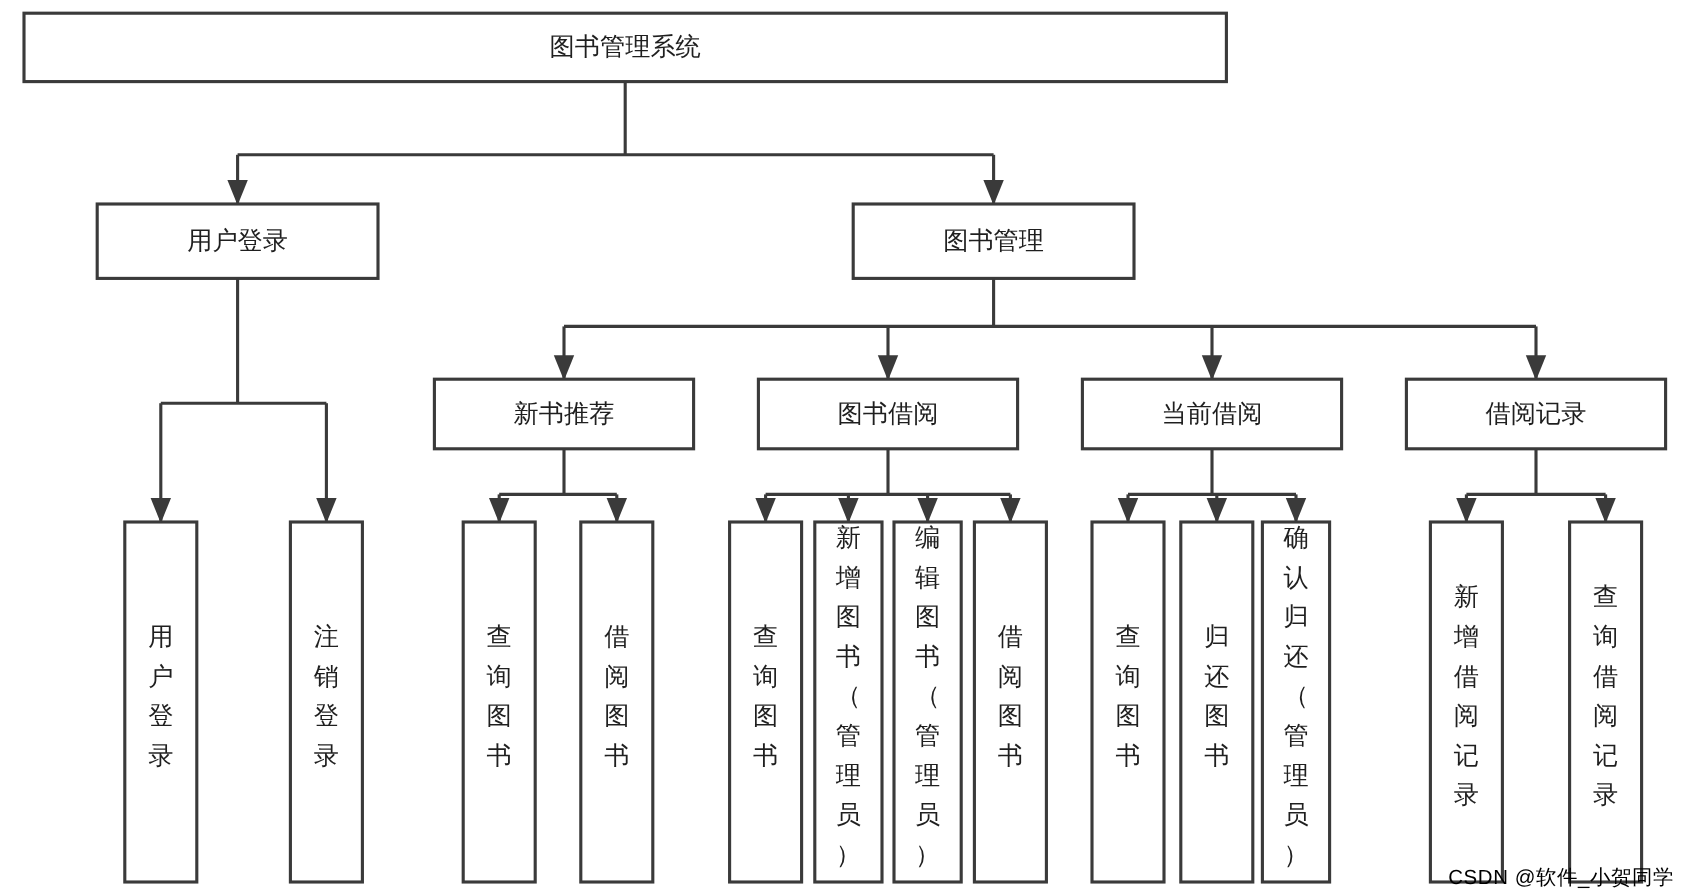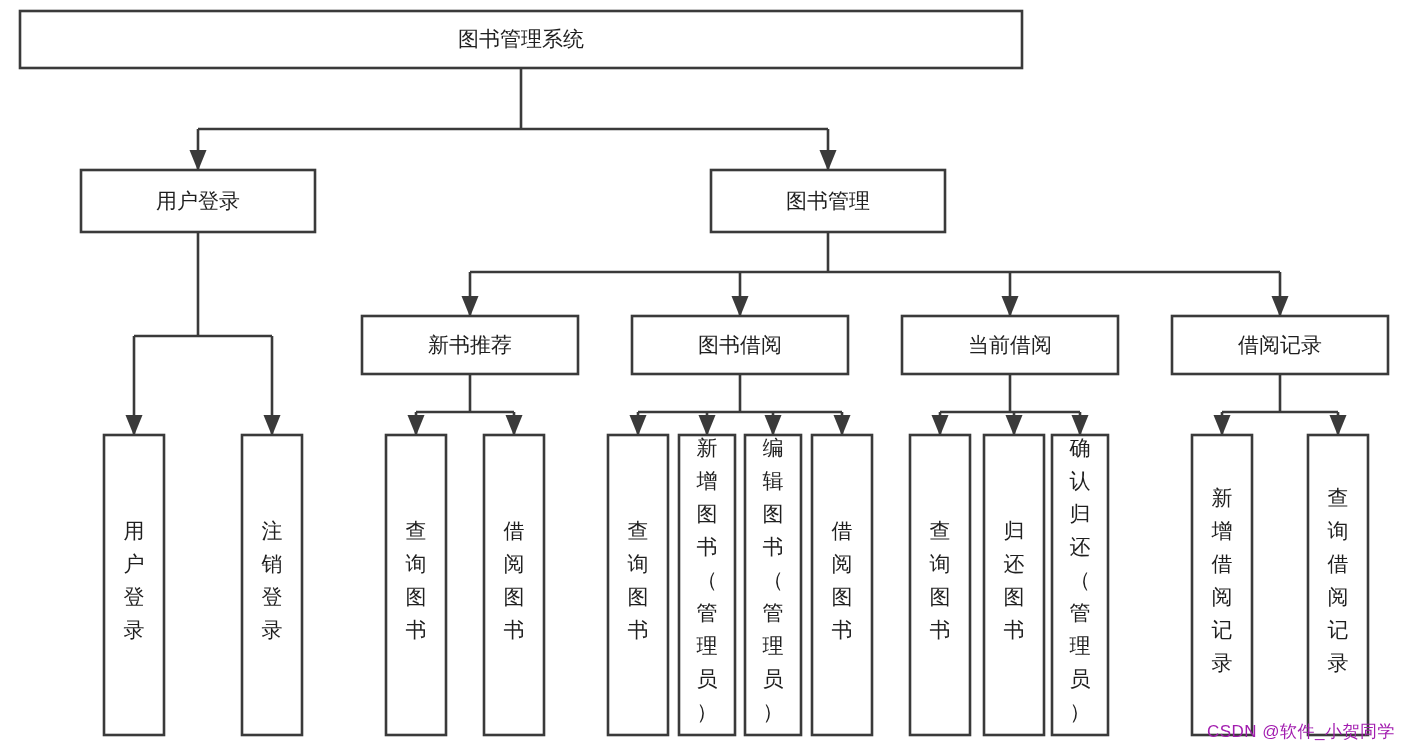--- a/index.html
+++ b/index.html
@@ -54,21 +54,21 @@
     font-size: 21px;
     fill: #1f1f1f;
     text-anchor: middle;
   }
   .watermark-text {
     position: absolute;
     right: 10px;
     bottom: 4px;
     font-family: "Liberation Sans", "DejaVu Sans", sans-serif;
     font-size: 17px;
-    color: #a21caf;
+    color: #000000;
     white-space: nowrap;
     letter-spacing: 0.5px;
     user-select: none;
   }
 </style>
 </head>
 <body>
 
 <div id="diagram-root">
 

